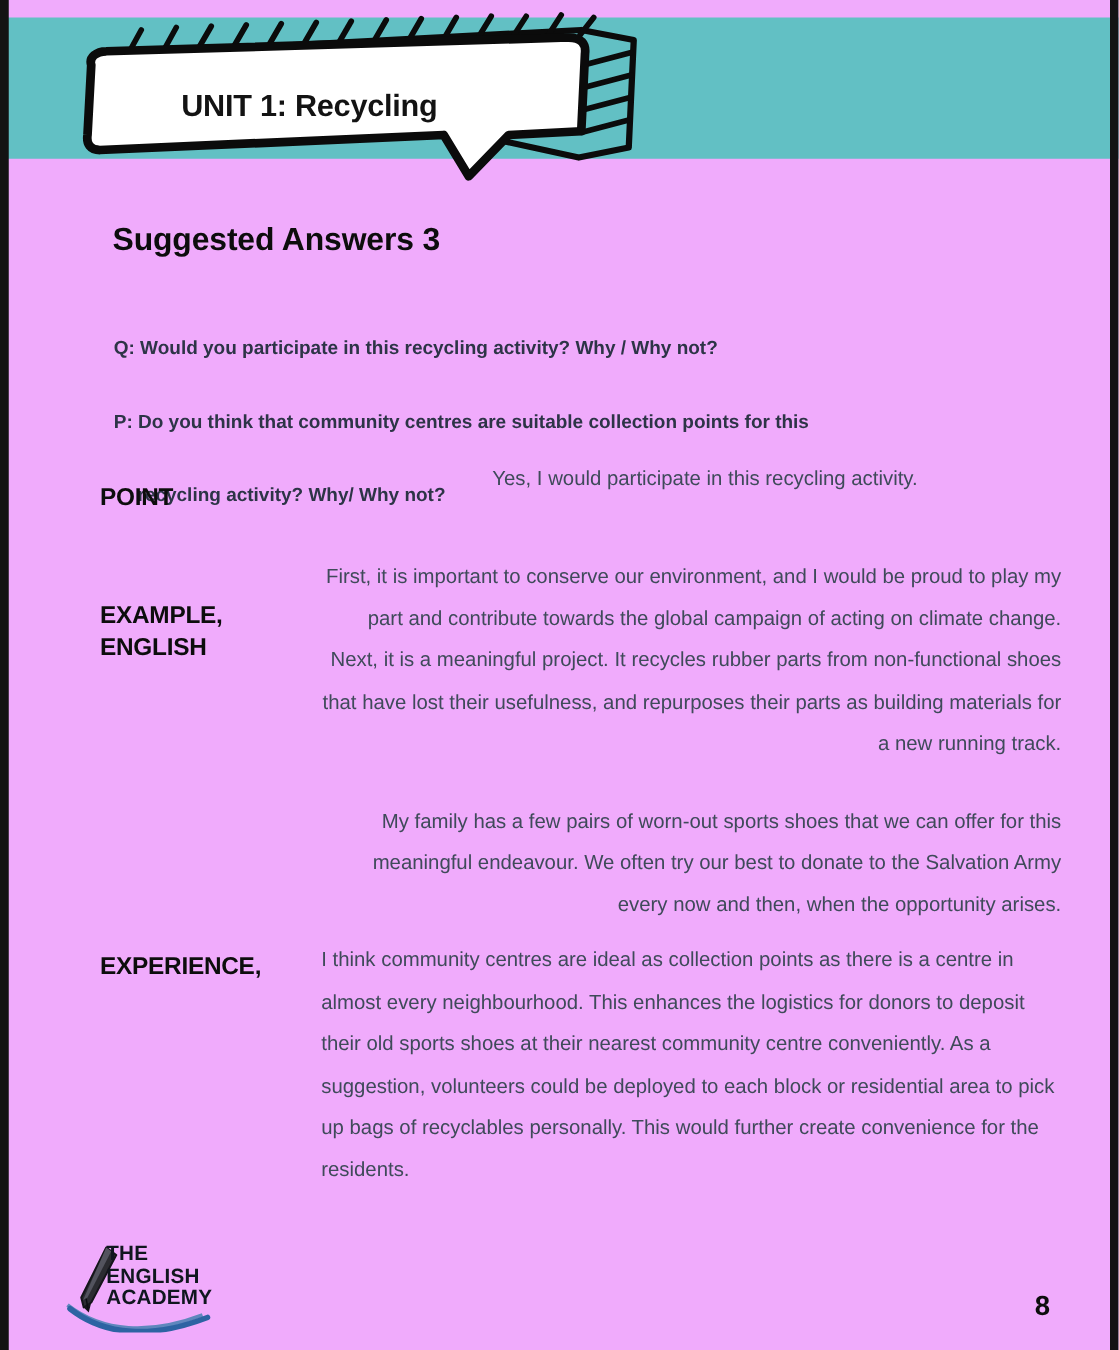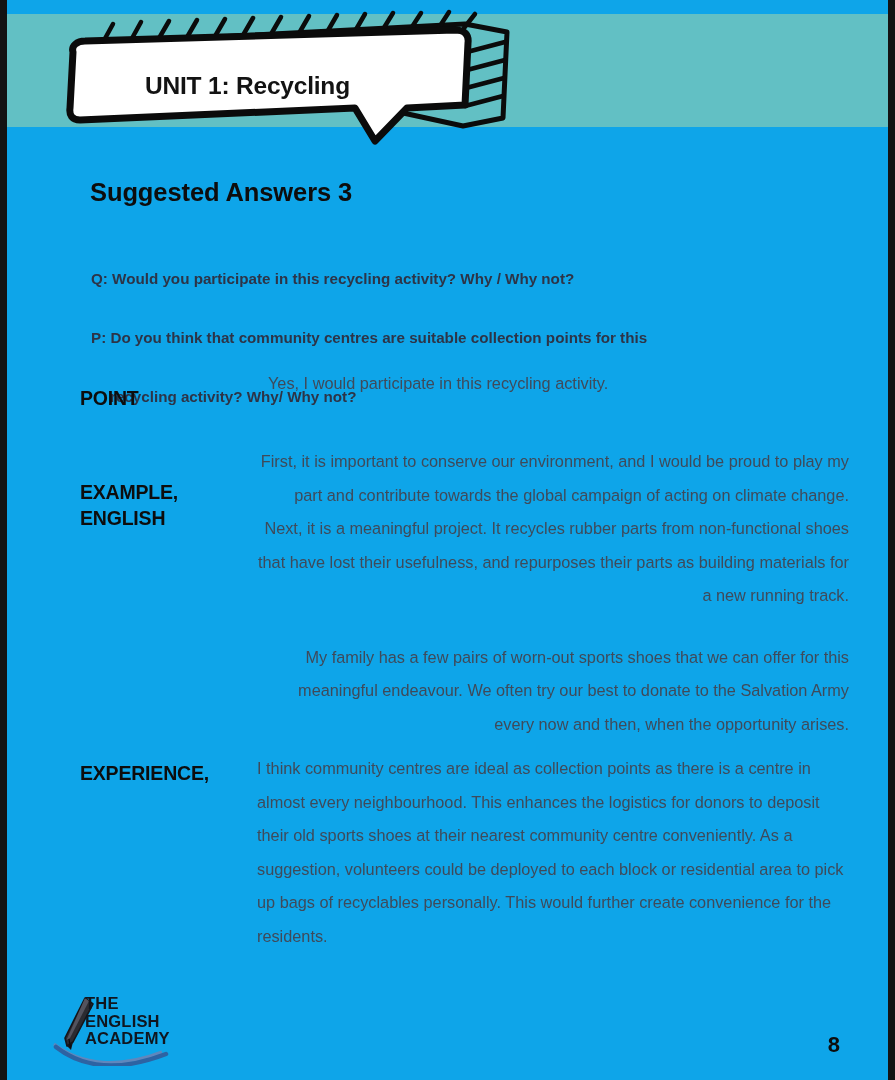--- a/index.html
+++ b/index.html
@@ -8,21 +8,21 @@
     padding: 0;
     background: #ffffff;
   }
   body {
     font-family: "Liberation Sans", sans-serif;
   }
   #page {
     position: relative;
     width: 895px;
     height: 1080px;
-    background: #0ea5e9;
+    background: #f0abfc;
     overflow: hidden;
   }
   
   .edge {
     position: absolute;
     top: 0;
     width: 7px;
     height: 1080px;
     background: #131313;
     z-index: 40;
@@ -118,21 +118,21 @@
     width: 592px;
     font-size: 16.3px;
     color: #3f4a5a;
     line-height: 33.5px;
   }
   .sec-body p { margin: 0; }
   .sec-body p + p { margin-top: 28px; }
 
   #sec-point      { top: 240px; }
   #sec-point .sec-label { top: 18px; }
-  #sec-point .sec-body  { top: 0px; left: 268px; }
+  #sec-point .sec-body  { top: 0px; left: 268px; text-align: center; }
 
   #sec-example    { top: 318px; }
   #sec-example .sec-label { top: 34px; }
   #sec-example .sec-body  { top: 0px; text-align: right; }
 
   #sec-opinion    { top: 625px; }
   #sec-opinion .sec-label { top: 8px; }
   #sec-opinion .sec-body  { top: 0px; }
 
   

